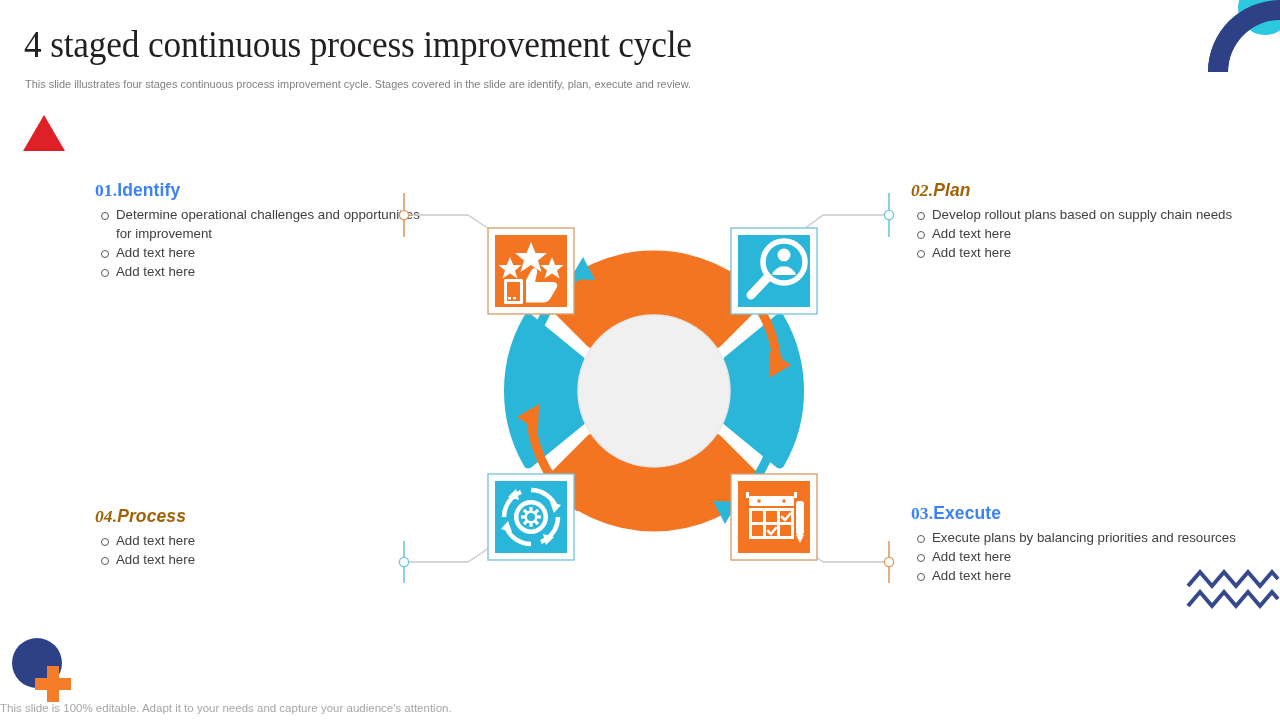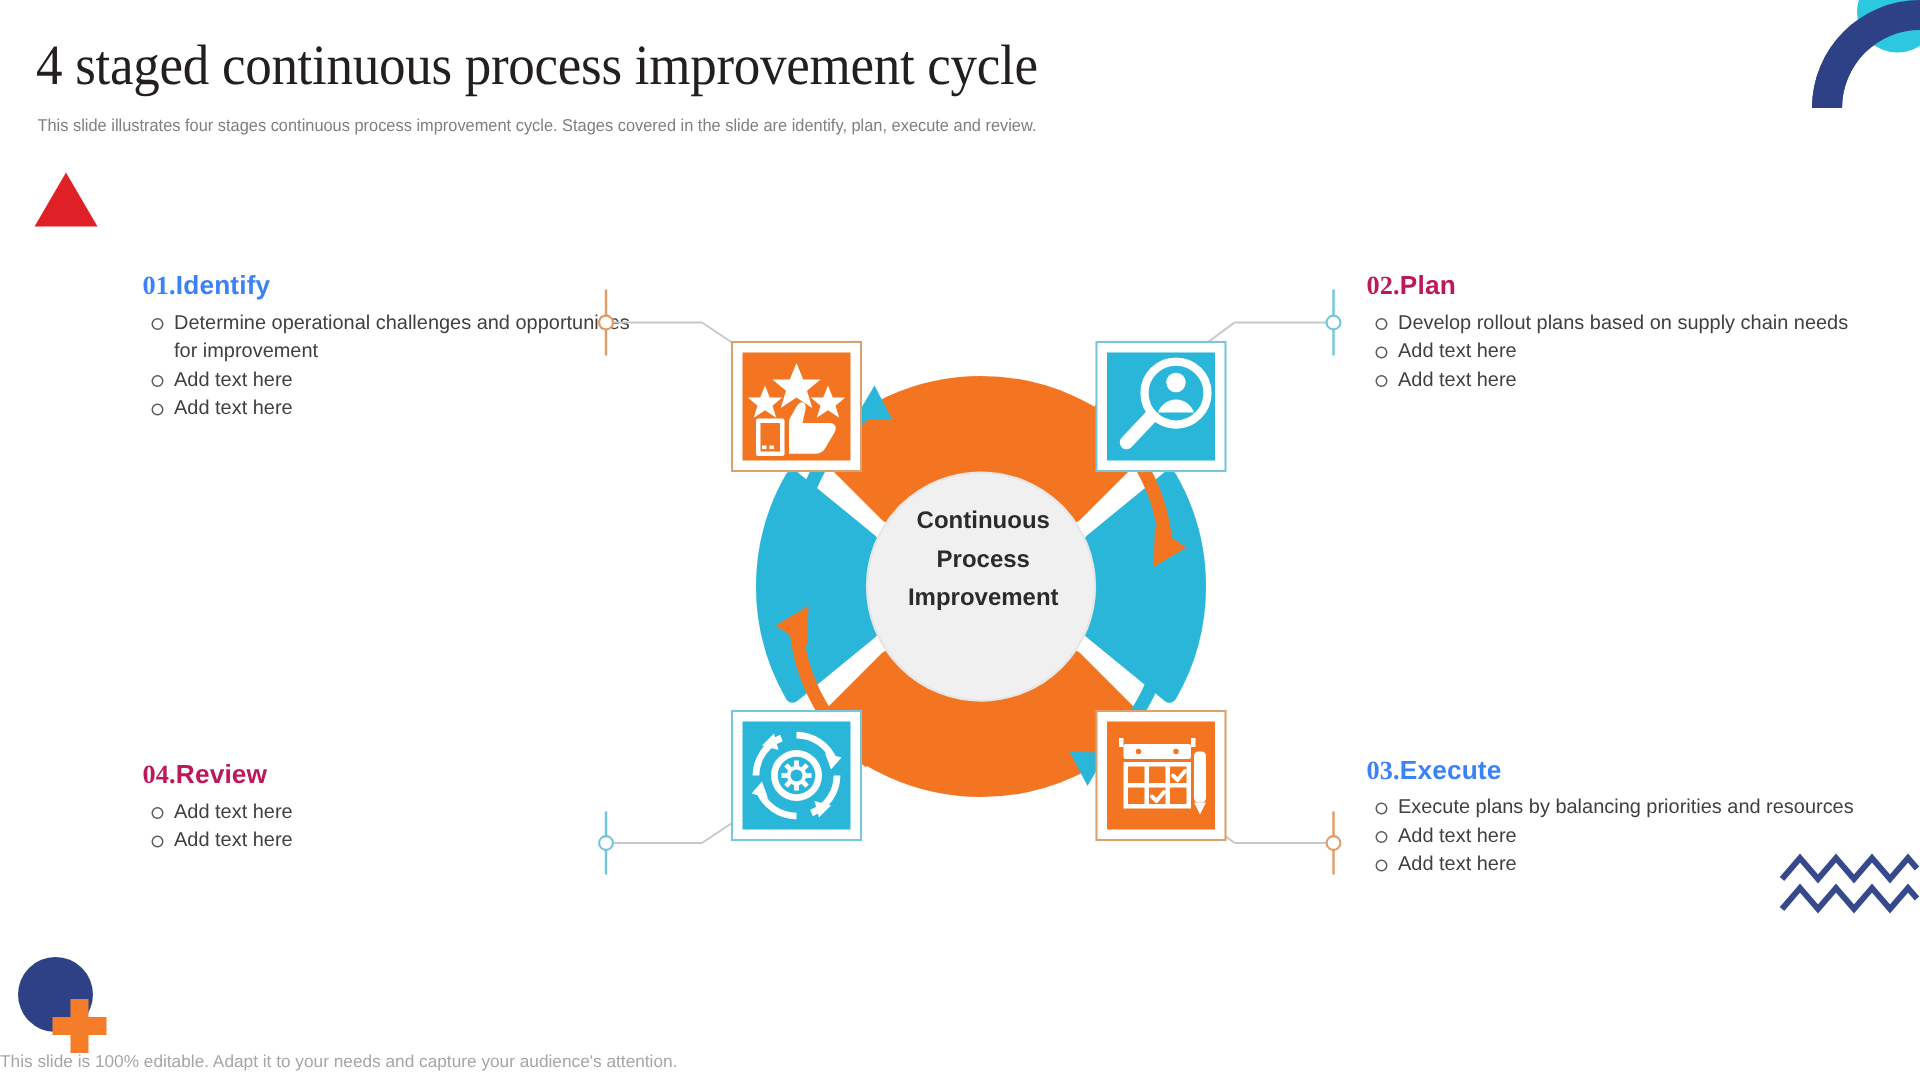--- a/index.html
+++ b/index.html
@@ -71,21 +71,21 @@
     border: 1px solid #595959;
     border-radius: 50%;
   }
 
   #stage-identify { left: 95px; top: 180px; }
   #stage-plan     { left: 911px; top: 180px; }
   #stage-review   { left: 95px; top: 506px; }
   #stage-execute  { left: 911px; top: 503px; }
 
   .c-orange { color: #3b82f6; }
-  .c-cyan   { color: #be185d; }
+  .c-cyan   { color: #a16207; font-style: italic; }
 
   
   #cycle-diagram {
     position: absolute;
     left: 398px; top: 185px;
     width: 500px; height: 405px;
   }
   #center-label {
     position: absolute;
     left: 185px; top: 150px;
@@ -150,21 +150,21 @@
   </div>
   <ul class="stage-list">
     <li>Develop rollout plans based on supply chain needs</li>
     <li>Add text here</li>
     <li>Add text here</li>
   </ul>
 </div>
 
 <div class="stage-block" id="stage-review">
   <div class="stage-heading c-cyan">
-    <span class="num">04.</span><span>Review</span>
+    <span class="num">04.</span><span>Process</span>
   </div>
   <ul class="stage-list">
     <li>Add text here</li>
     <li>Add text here</li>
   </ul>
 </div>
 
 <div class="stage-block" id="stage-execute">
   <div class="stage-heading c-orange">
     <span class="num">03.</span><span>Execute</span>
@@ -310,20 +310,15 @@
         <g fill="#ffffff">
           <polygon points="152,317 163,320 156,328"></polygon>
           <polygon points="148,360 145,349 156,352"></polygon>
           <polygon points="114,347 103,344 110,336"></polygon>
           <polygon points="118,304 121,315 110,312"></polygon>
         </g>
       </g>
     </g>
   </svg>
 
-  <div id="center-label">
-    <span>Continuous</span><br>
-    <span>Process</span><br>
-    <span>Improvement</span>
-  </div>
 </div>
 
 <div id="footer-note">This slide is 100% editable. Adapt it to your needs and capture your audience's attention.</div>
 
 </body></html>

